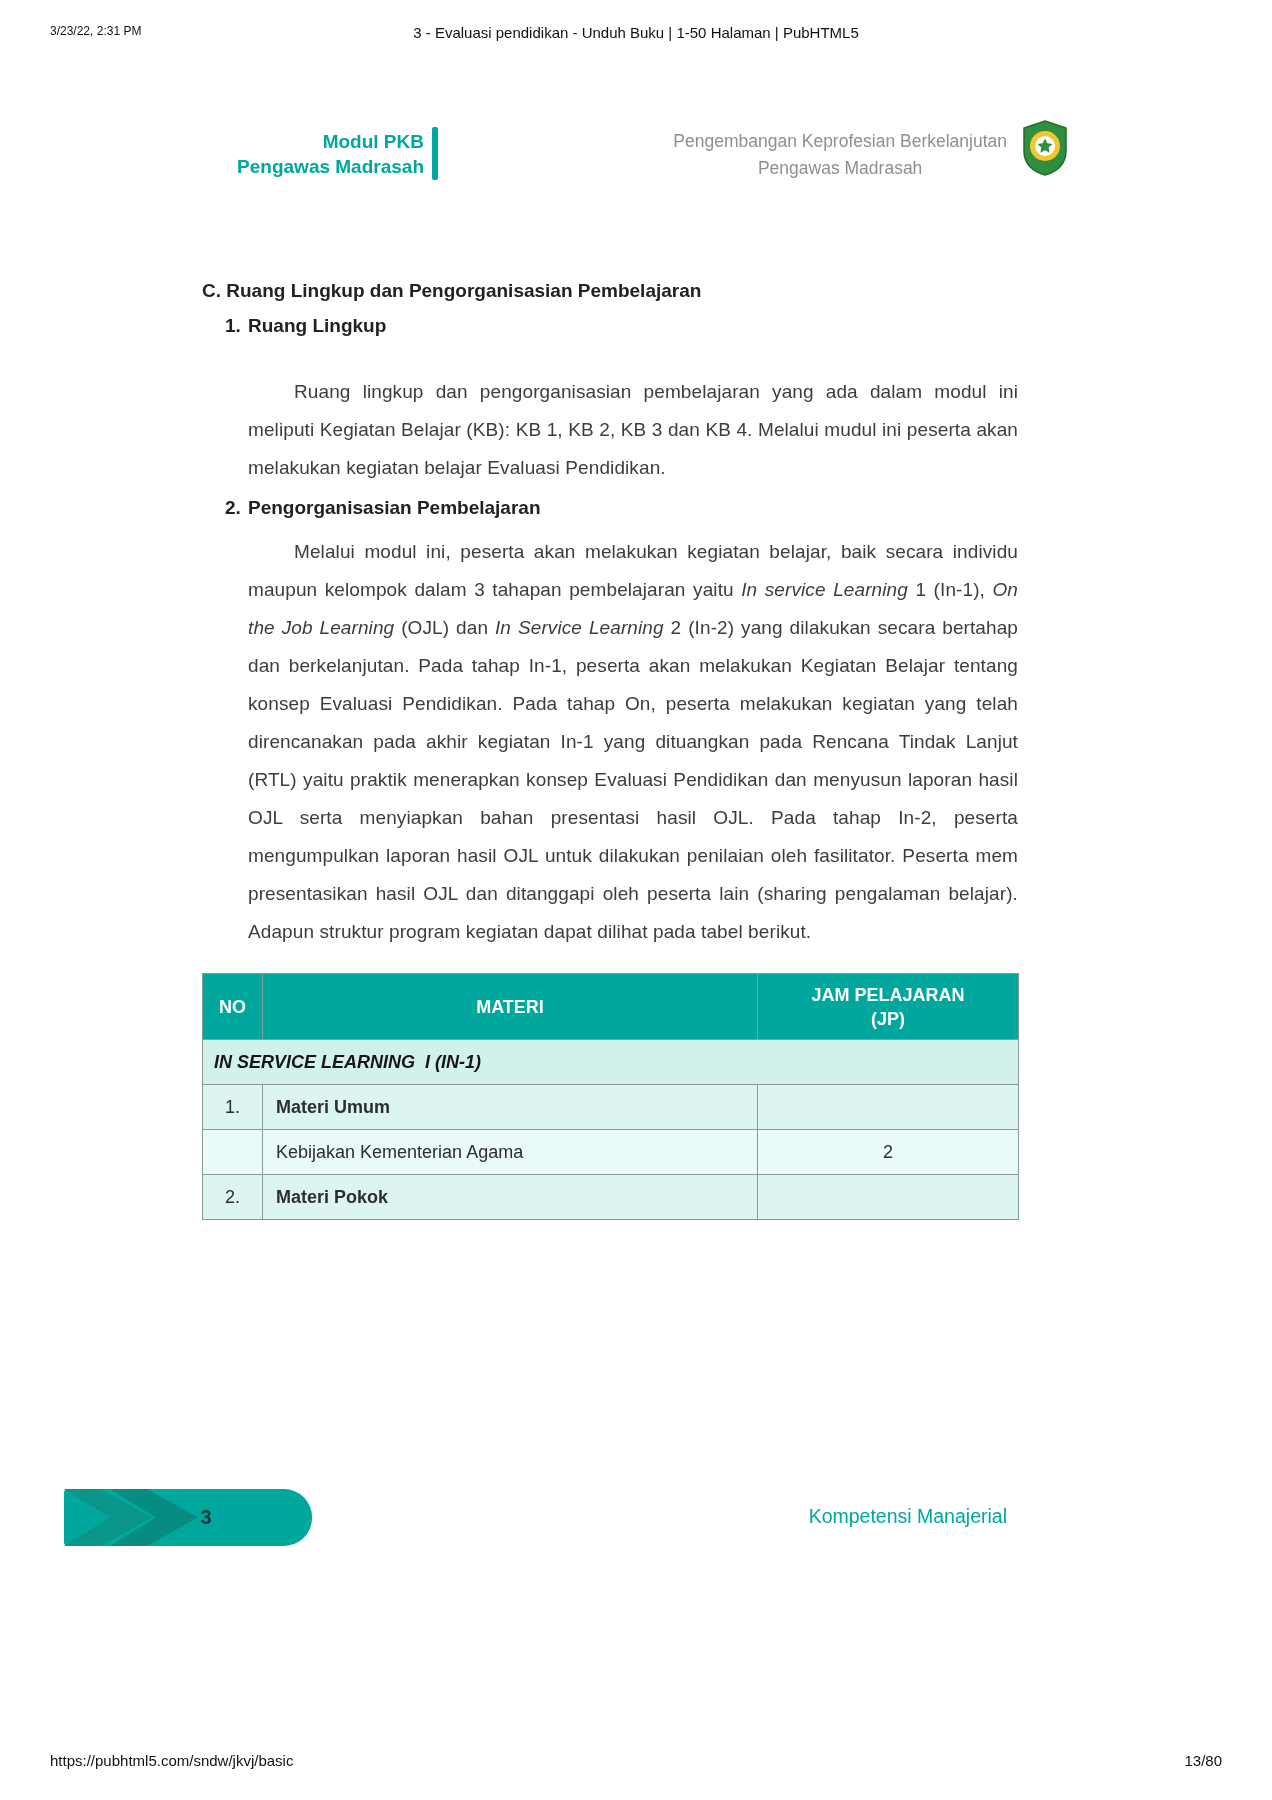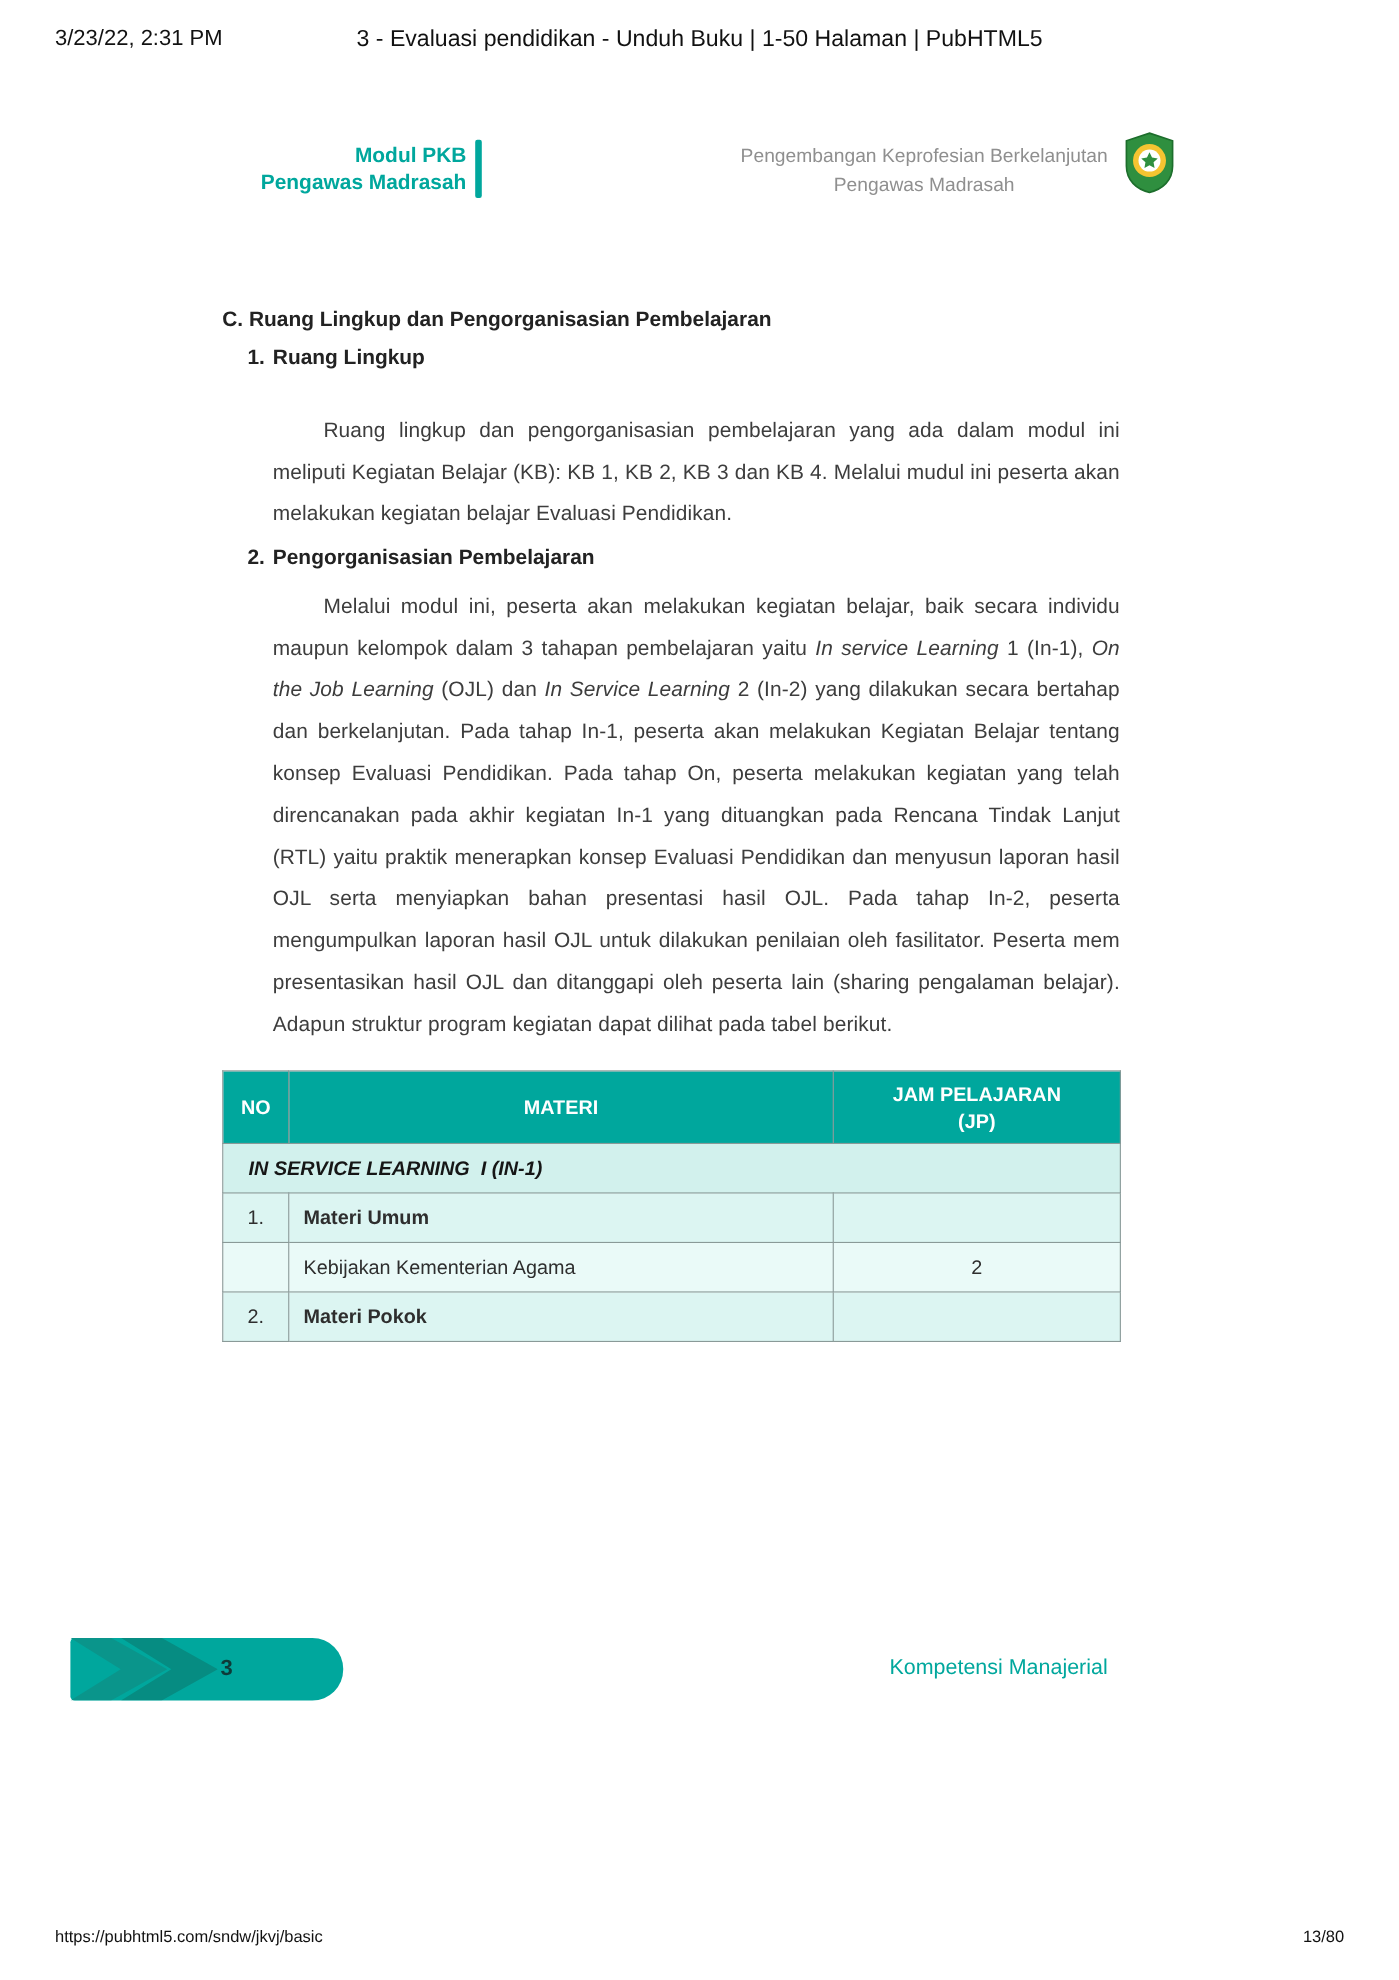--- a/index.html
+++ b/index.html
@@ -16,22 +16,22 @@
     --tbl-border:#8a9a98;
   }
   *{box-sizing:border-box;margin:0;padding:0;}
   html,body{background:#ffffff;}
   body{
     width:1272px;height:1800px;position:relative;overflow:hidden;
     font-family:"Liberation Sans", sans-serif;color:var(--ink);
   }
 
   
-  .print-datetime{position:absolute;left:50px;top:24px;font-size:20px;color:#111;}
-  .print-title{position:absolute;left:0;top:24px;width:100%;text-align:center;font-size:21px;color:#111;}
+  .print-datetime{position:absolute;left:50px;top:24px;font-size:12px;color:#111;}
+  .print-title{position:absolute;left:0;top:24px;width:100%;text-align:center;font-size:15px;color:#111;}
   .print-url{position:absolute;left:50px;top:1752px;font-size:15px;color:#111;}
   .print-page-indicator{position:absolute;right:50px;top:1752px;font-size:15px;color:#111;}
 
   
   .brand{position:absolute;right:848px;top:129px;text-align:right;font-size:19px;font-weight:bold;color:var(--teal);line-height:25px;white-space:nowrap;}
   .brand-bar{position:absolute;left:432px;top:127px;width:6px;height:53px;background:var(--teal);border-radius:2px;}
   .org{position:absolute;right:265px;top:128px;text-align:center;font-size:17.5px;color:var(--gray);line-height:27px;white-space:nowrap;}
   .logo{position:absolute;left:1020px;top:119px;width:50px;height:58px;}
 
   
@@ -52,21 +52,21 @@
   
   .tbl-caption{text-align:center;font-weight:bold;font-size:15.5px;color:#1c1c1c;margin-bottom:9px;}
   table.program{width:816px;border-collapse:collapse;table-layout:fixed;}
   table.program th,table.program td{border:1px solid var(--tbl-border);vertical-align:middle;}
   table.program thead th{
     background:var(--teal);color:#ffffff;font-size:18px;font-weight:bold;
     height:66px;text-align:center;white-space:pre-line;line-height:24px;
   }
   td.section-cell{
     background:var(--row-section);font-weight:bold;font-style:italic;
-    font-size:18px;color:#161616;height:45px;padding-left:23px;white-space:pre-wrap;
+    font-size:18px;color:#161616;height:45px;padding-left:11px;white-space:pre-wrap;
   }
   tr.row td{font-size:18px;color:#2e2e2e;height:45px;}
   tr.row-strong td{background:var(--row-strong);}
   tr.row-light td{background:var(--row-light);}
   tr.row-white td{background:var(--row-white);}
   td.no{text-align:center;}
   td.materi{padding-left:13px;}
   td.materi.bold{font-weight:bold;}
   td.jp{text-align:center;}
   tr.row-tall td{height:118px;}

